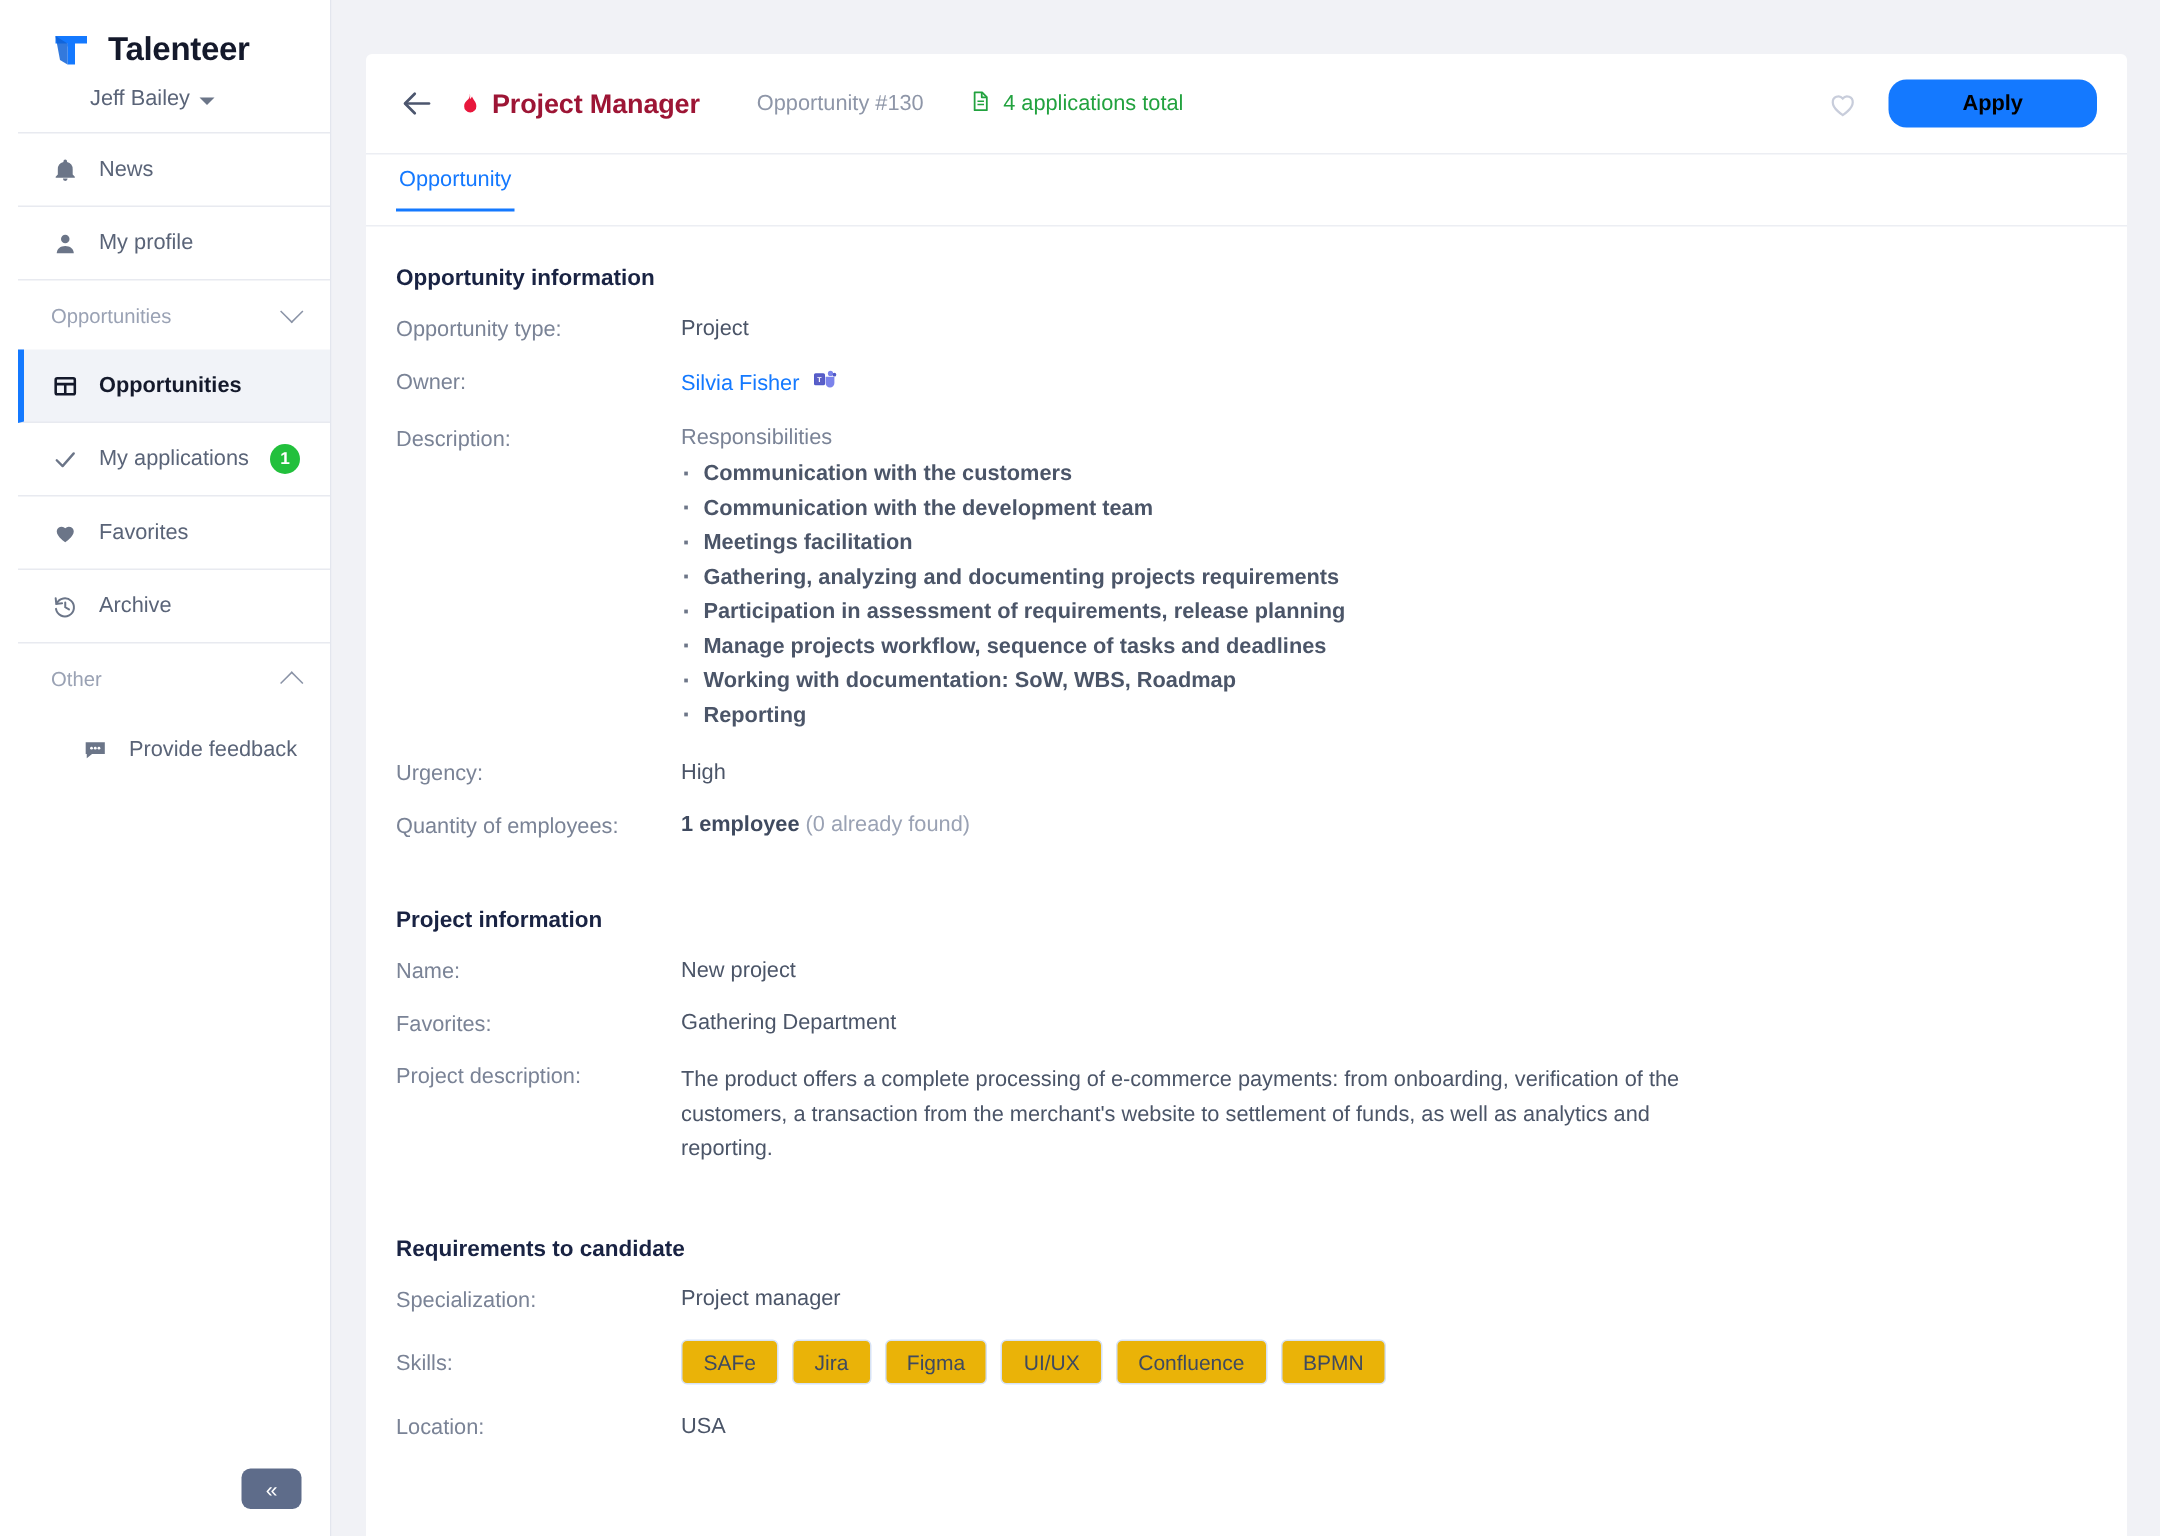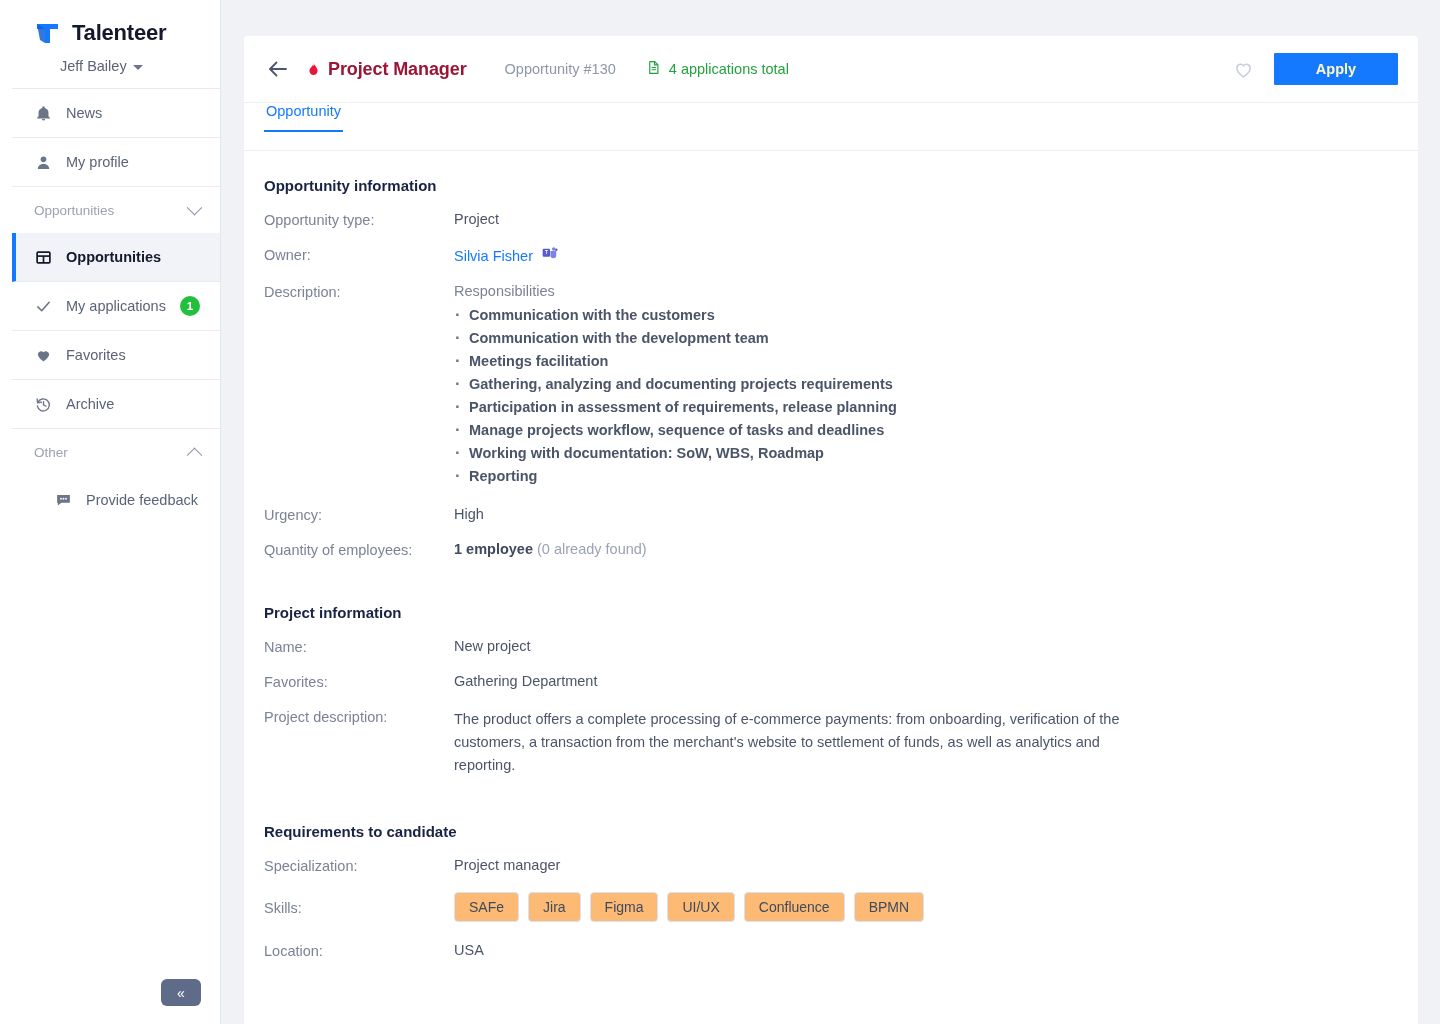--- a/index.html
+++ b/index.html
@@ -115,28 +115,28 @@
   }
   .opp-id { font-size: 14.5px; color: #8e96a8; margin-left: 38px; }
   .apps-total {
     display: flex; align-items: center; gap: 8px;
     margin-left: 30px; font-size: 14.5px; color: #22a23f;
   }
   .topbar-right { margin-left: auto; display: flex; align-items: center; gap: 20px; }
   .heart-btn { cursor: pointer; width: 22px; height: 22px; display:flex;
                align-items:center; justify-content:center; }
   .apply-btn {
-    width: 124px; height: 32px; border-radius: 1px;
-    background: #1479ff; color: #fef9c3; border: none;
+    width: 139px; height: 32px; border-radius: 12px;
+    background: #1479ff; color: #000000; border: none;
     font-size: 14.5px; font-weight: bold; cursor: pointer;
     font-family: "Liberation Sans", sans-serif;
   }
 
   .tabs { height: 48px; padding: 0 20px; border-bottom: 1px solid #eceef3;
-          display: flex; align-items: flex-start; }
+          display: flex; align-items: center; }
   .tab {
     font-size: 14.5px; color: #1479ff; cursor: pointer;
     padding: 0 2px 11px 2px; border-bottom: 2px solid #1479ff;
   }
 
   .body { padding: 26px 20px 0 20px; overflow: hidden; height: 877px; }
   .section-title {
     font-size: 15px; font-weight: bold; color: #192343;
     margin-bottom: 17px;
   }
@@ -159,21 +159,21 @@
     color: #6d7688; font-size: 17px;
   }
   .muted { color: #9aa2b4; }
   .strong-val { color: #3f4a5f; font-weight: bold; }
 
   .sect-gap { height: 28px; }
   .desc-text { font-size: 14.5px; color: #4b5568; line-height: 23px; max-width: 710px; }
 
   .chips { display: flex; gap: 9px; flex-wrap: wrap; }
   .chip {
-    background: #fdba74; border: 1px solid #d6e2f5; border-radius: 4px;
+    background: #eab308; border: 1px solid #d6e2f5; border-radius: 4px;
     padding: 6px 14px; font-size: 14px; color: #3f4a5f;
     cursor: pointer;
   }
   .row.skills-row { align-items: center; margin-bottom: 20px; }
 </style>
 </head>
 <body>
 
 <div class="app">
 

